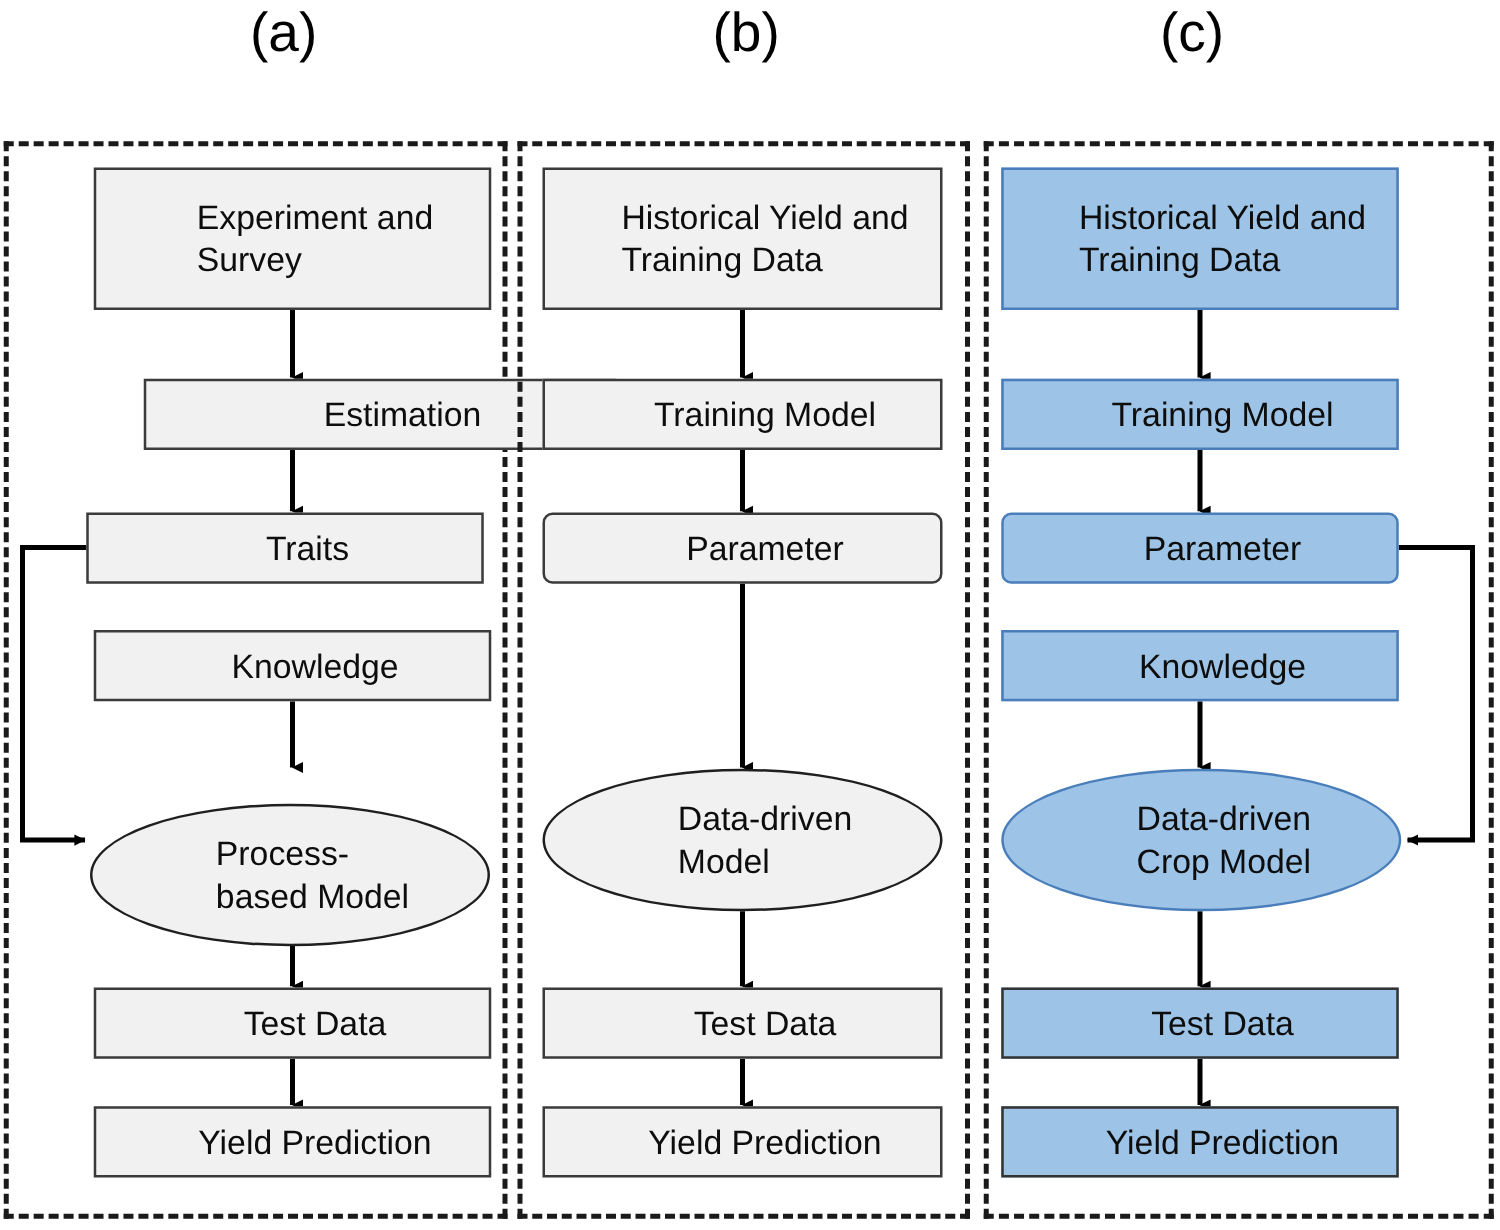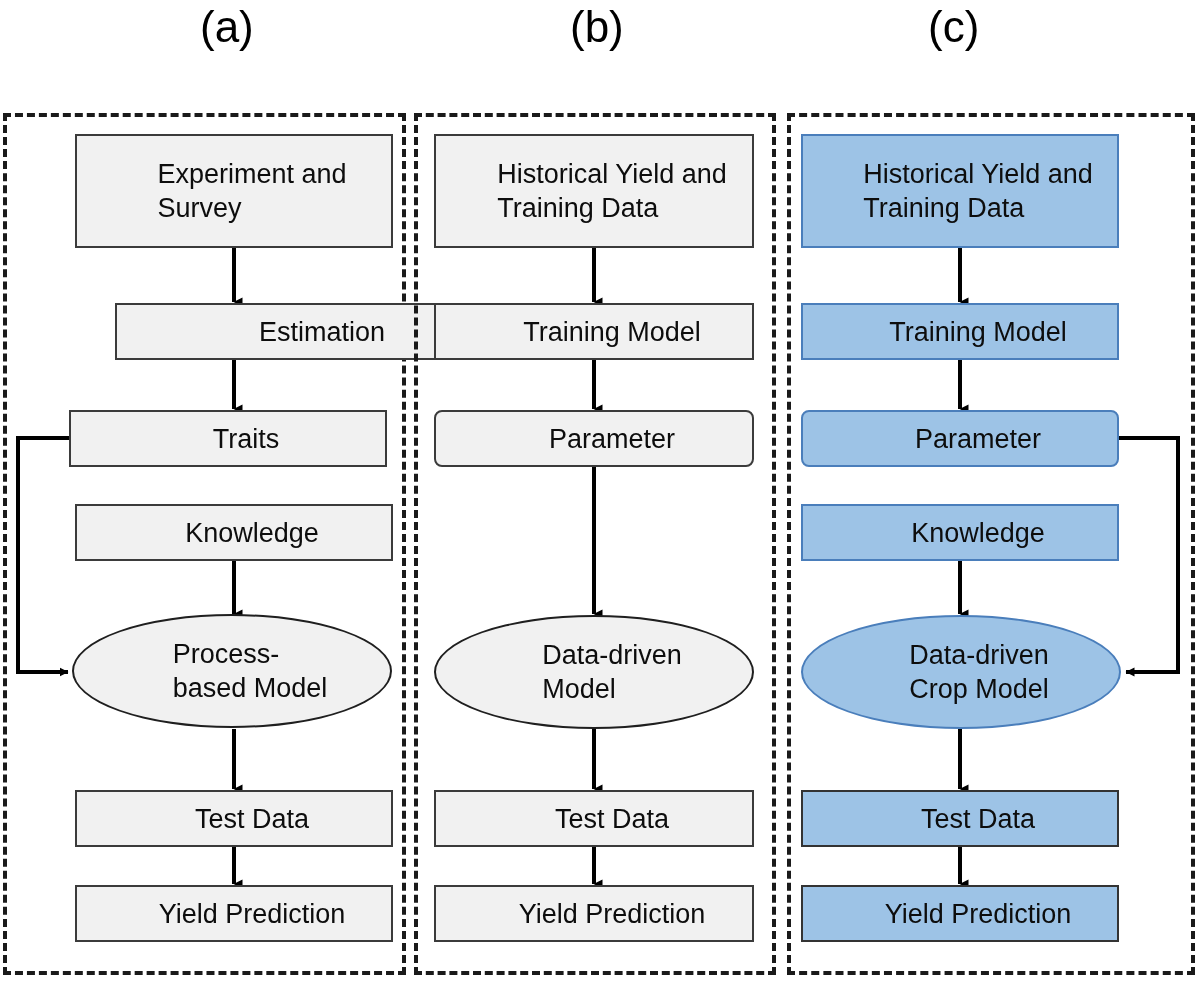--- a/index.html
+++ b/index.html
@@ -117,21 +117,21 @@
       </g>
   </svg>
   <div id="panels-root">
       <div class="panel-label" style="left: 200px; top: 2px;">(a)</div>
       <div class="panel" style="left: 3px; top: 113px; width: 403px; height: 862px;"></div>
       <div class="node rect" style="left: 75px; top: 134px; width: 318px; height: 114px;"><span>Experiment and
 Survey</span></div>
       <div class="node rect" style="left: 75px; top: 303px; width: 378px; height: 57px; margin-left: 40px;"><span>Estimation</span></div>
       <div class="node rect" style="left: 69px; top: 410px; width: 318px; height: 57px;"><span>Traits</span></div>
       <div class="node rect" style="left: 75px; top: 504px; width: 318px; height: 57px;"><span>Knowledge</span></div>
-      <div class="node ellipse" style="left: 72px; top: 614px; width: 320px; height: 114px;"><span>Process-
+      <div class="node ellipse" style="left: 72px; top: 643px; width: 320px; height: 114px;"><span>Process-
 based Model</span></div>
       <div class="node rect" style="left: 75px; top: 790px; width: 318px; height: 57px;"><span>Test Data</span></div>
       <div class="node rect" style="left: 75px; top: 885px; width: 318px; height: 57px;"><span>Yield Prediction</span></div>
       <div class="panel-label" style="left: 570px; top: 2px;">(b)</div>
       <div class="panel" style="left: 414px; top: 113px; width: 362px; height: 862px;"></div>
       <div class="node rect" style="left: 434px; top: 134px; width: 320px; height: 114px;"><span>Historical Yield and
 Training Data</span></div>
       <div class="node rect" style="left: 434px; top: 303px; width: 320px; height: 57px;"><span>Training Model</span></div>
       <div class="node rect rounded" style="left: 434px; top: 410px; width: 320px; height: 57px;"><span>Parameter</span></div>
       <div class="node ellipse" style="left: 434px; top: 615px; width: 320px; height: 114px;"><span>Data-driven

